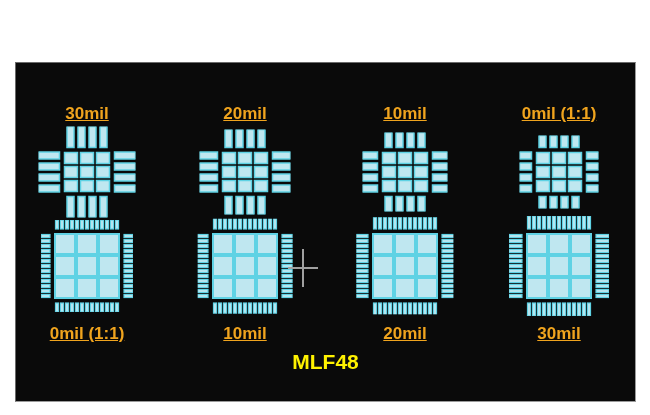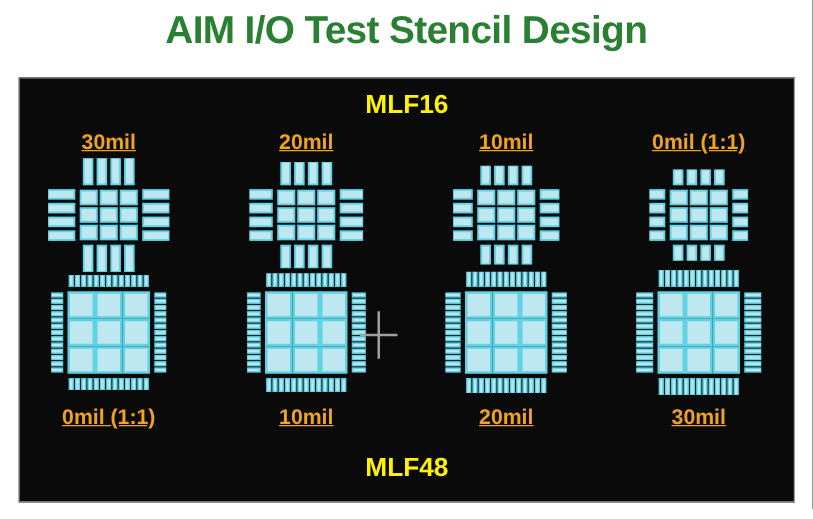--- a/index.html
+++ b/index.html
@@ -27,45 +27,43 @@
     border:1px solid var(--panel_border_gray,#9b9b9b);
     border-top-color:#6a6a6a;border-left-color:#6a6a6a;
     box-sizing:border-box;
   }
   .group-label{
     position:absolute;left:50%;transform:translateX(-50%);
     color:var(--group_label_yellow,#fff200);
     font-size:21px;font-weight:bold;white-space:nowrap;
   }
   .group-label.gtop{top:9px;}
-  .group-label.gbottom{top:300px;}
+  .group-label.gbottom{top:287px;}
   .collabel{
     position:absolute;transform:translateX(-50%);
     color:var(--label_orange,#f0a41e);
     font-size:17px;font-weight:bold;white-space:nowrap;text-decoration:underline;
   }
   .collabel.ltop{top:41px;}
   .collabel.lbottom{top:261px;}
   .slot{position:absolute;transform:translate(-50%,-50%);line-height:0;}
   .slot.small{top:109px;}
   .slot.large{top:203px;}
   .c0{left:71px;} .c1{left:229px;} .c2{left:389px;} .c3{left:543px;}
   .crosshair{position:absolute;left:287px;top:205px;width:0;height:0;}
   .ch-h,.ch-v{position:absolute;background:var(--crosshair_gray,#a0a0a0);}
   .ch-h{left:-15px;top:-1px;width:30px;height:2px;}
   .ch-v{left:-1px;top:-19px;width:2px;height:38px;}
 </style>
 </head>
 <body>
 
 <div class="page">
-  <h1 class="title">AIM I/O Test Stencil Design</h1>
 
   <div class="panel">
-    <div class="group-label gtop">MLF16</div>
 
     <div class="collabel ltop c0">30mil</div>
     <div class="collabel ltop c1">20mil</div>
     <div class="collabel ltop c2">10mil</div>
     <div class="collabel ltop c3">0mil (1:1)</div>
 
     <div class="slot small c0"><svg width="97" height="91" viewBox="0 0 97 91">
           <rect x="26" y="26" width="13" height="11" fill="#bfe7f0" stroke="#5fd2e4" stroke-width="1.5"></rect>
           <rect x="42" y="26" width="13" height="11" fill="#bfe7f0" stroke="#5fd2e4" stroke-width="1.5"></rect>
           <rect x="58" y="26" width="13" height="11" fill="#bfe7f0" stroke="#5fd2e4" stroke-width="1.5"></rect>

